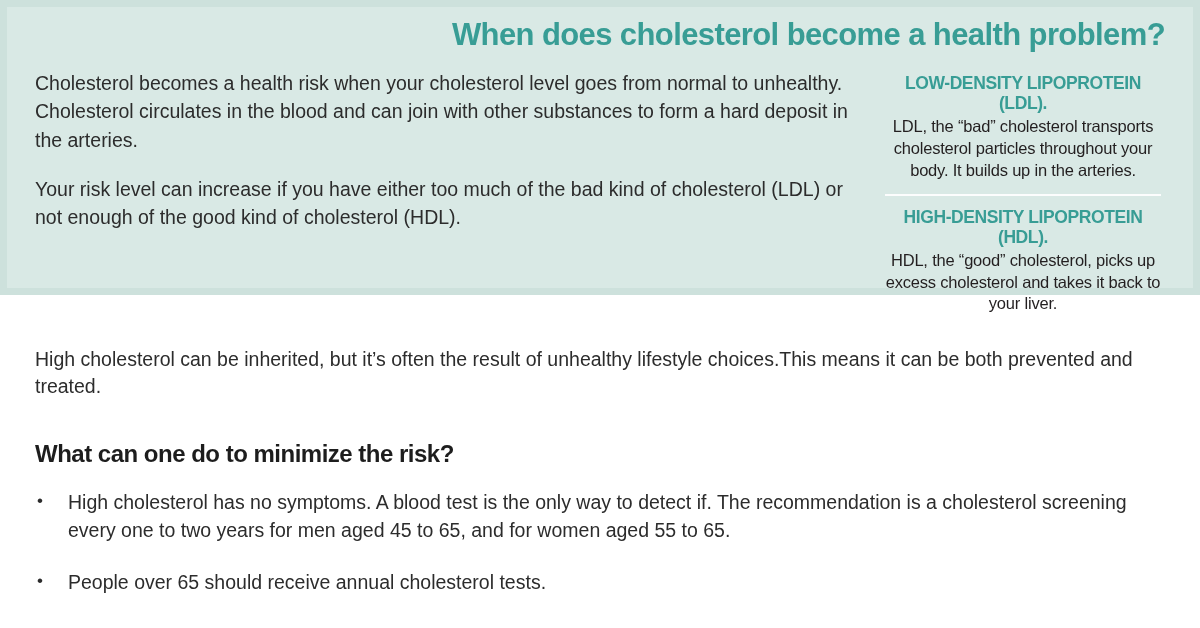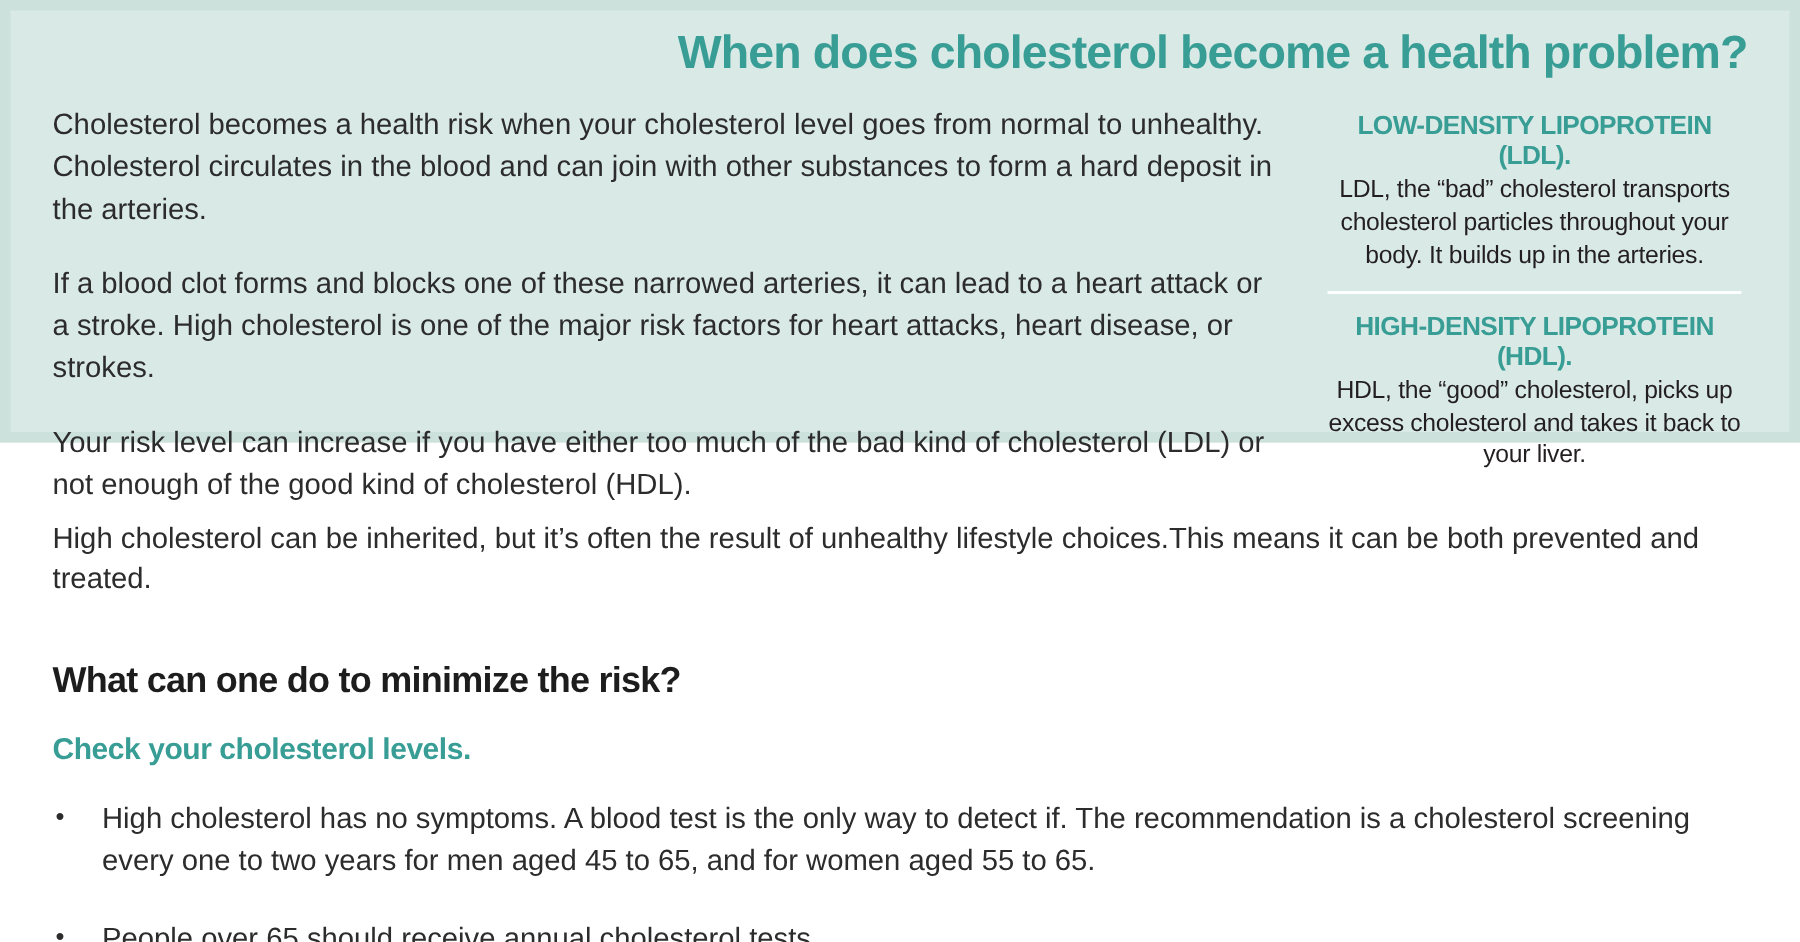--- a/index.html
+++ b/index.html
@@ -127,21 +127,20 @@
 <body>
 
 <div class="page">
 
   <div class="hero">
     <h1 class="hero-title">When does cholesterol become a health problem?</h1>
 
     <div class="hero-cols">
       <div class="hero-left">
         <p>Cholesterol becomes a health risk when your cholesterol level goes from normal to unhealthy. Cholesterol circulates in the blood and can join with other substances to form a hard deposit in the arteries.</p>
-        <p>If a blood clot forms and blocks one of these narrowed arteries, it can lead to a heart attack or a stroke. High cholesterol is one of the major risk factors for heart attacks, heart disease, or strokes.</p>
         <p>Your risk level can increase if you have either too much of the bad kind of cholesterol (LDL) or not enough of the good kind of cholesterol (HDL).</p>
       </div>
 
       <div class="hero-right">
         <div>
           <p class="sidebar-heading">LOW-DENSITY LIPOPROTEIN (LDL).</p>
           <p class="sidebar-body">LDL, the “bad” cholesterol transports cholesterol particles throughout your body. It builds up in the arteries.</p>
         </div>
 
         <hr class="sidebar-divider">
@@ -153,21 +152,20 @@
       </div>
     </div>
   </div>
 
   <div class="lower">
 
     <p class="lede">High cholesterol can be inherited, but it’s often the result of unhealthy lifestyle choices.This means it can be both prevented and treated.</p>
 
     <h2 class="section-heading second">What can one do to minimize the risk?</h2>
 
-    <p class="teal-subheading">Check your cholesterol levels.</p>
 
     <ul class="bullets">
       <li>High cholesterol has no symptoms. A blood test is the only way to detect if. The recommendation is a cholesterol screening every one to two years for men aged 45 to 65, and for women aged 55 to 65.</li>
       <li>People over 65 should receive annual cholesterol tests.</li>
     </ul>
 
   </div>
 
 </div>
 

